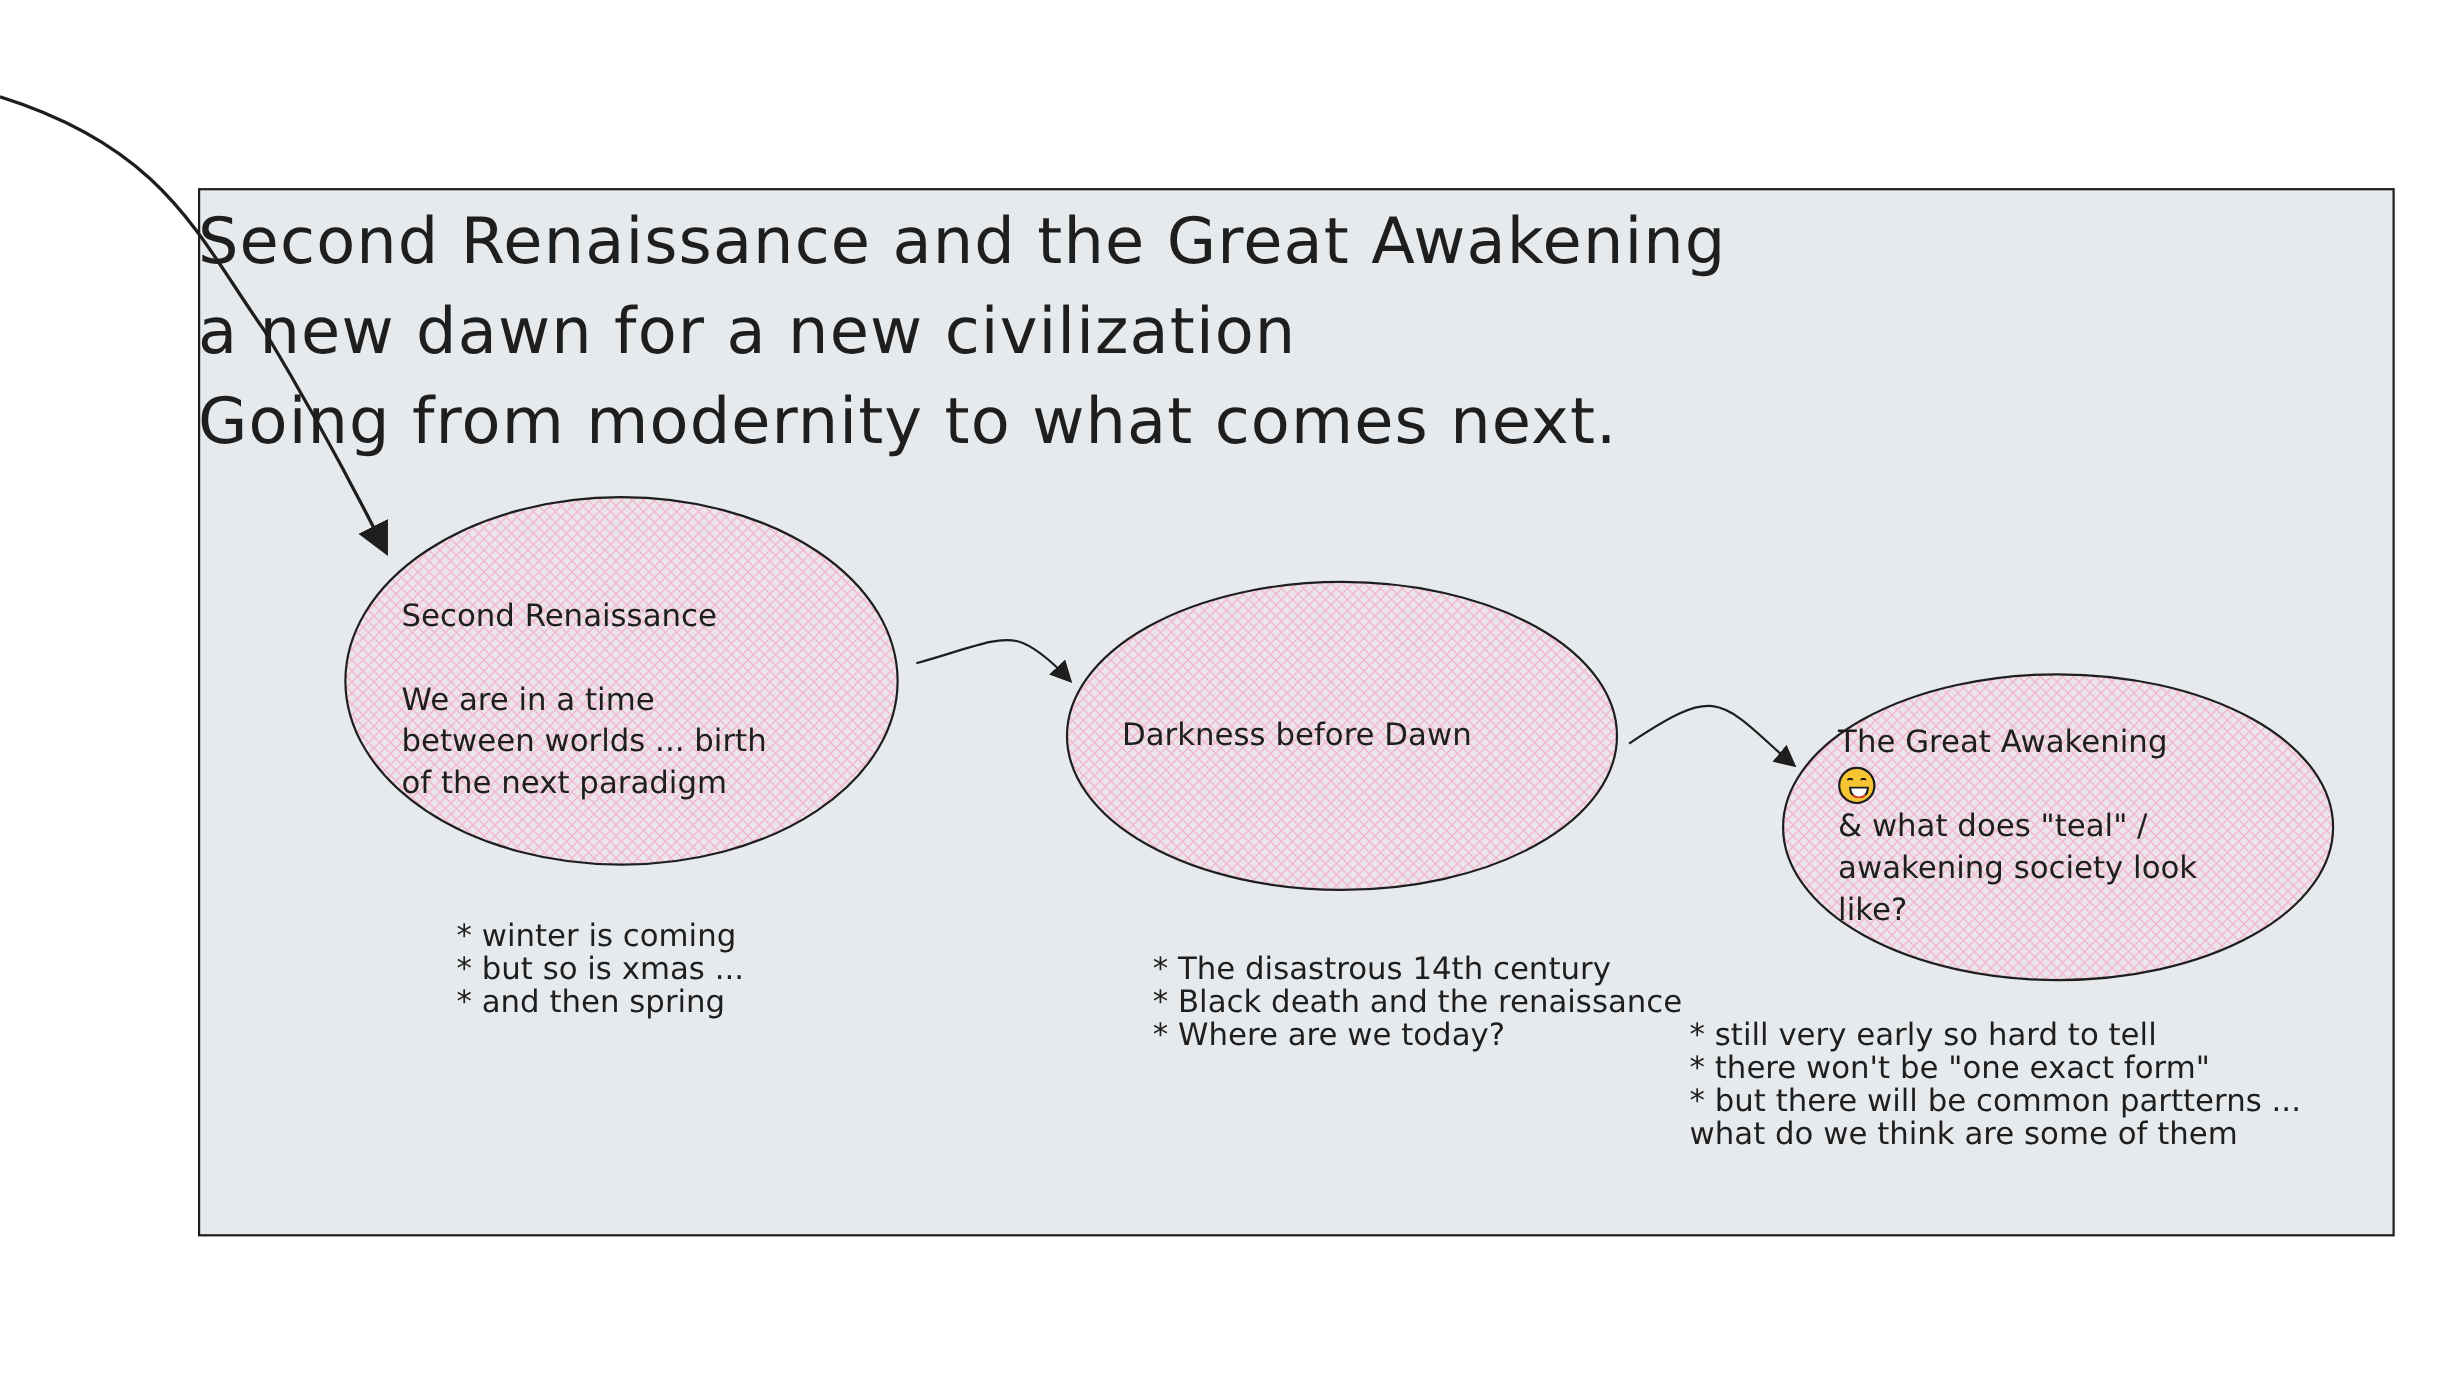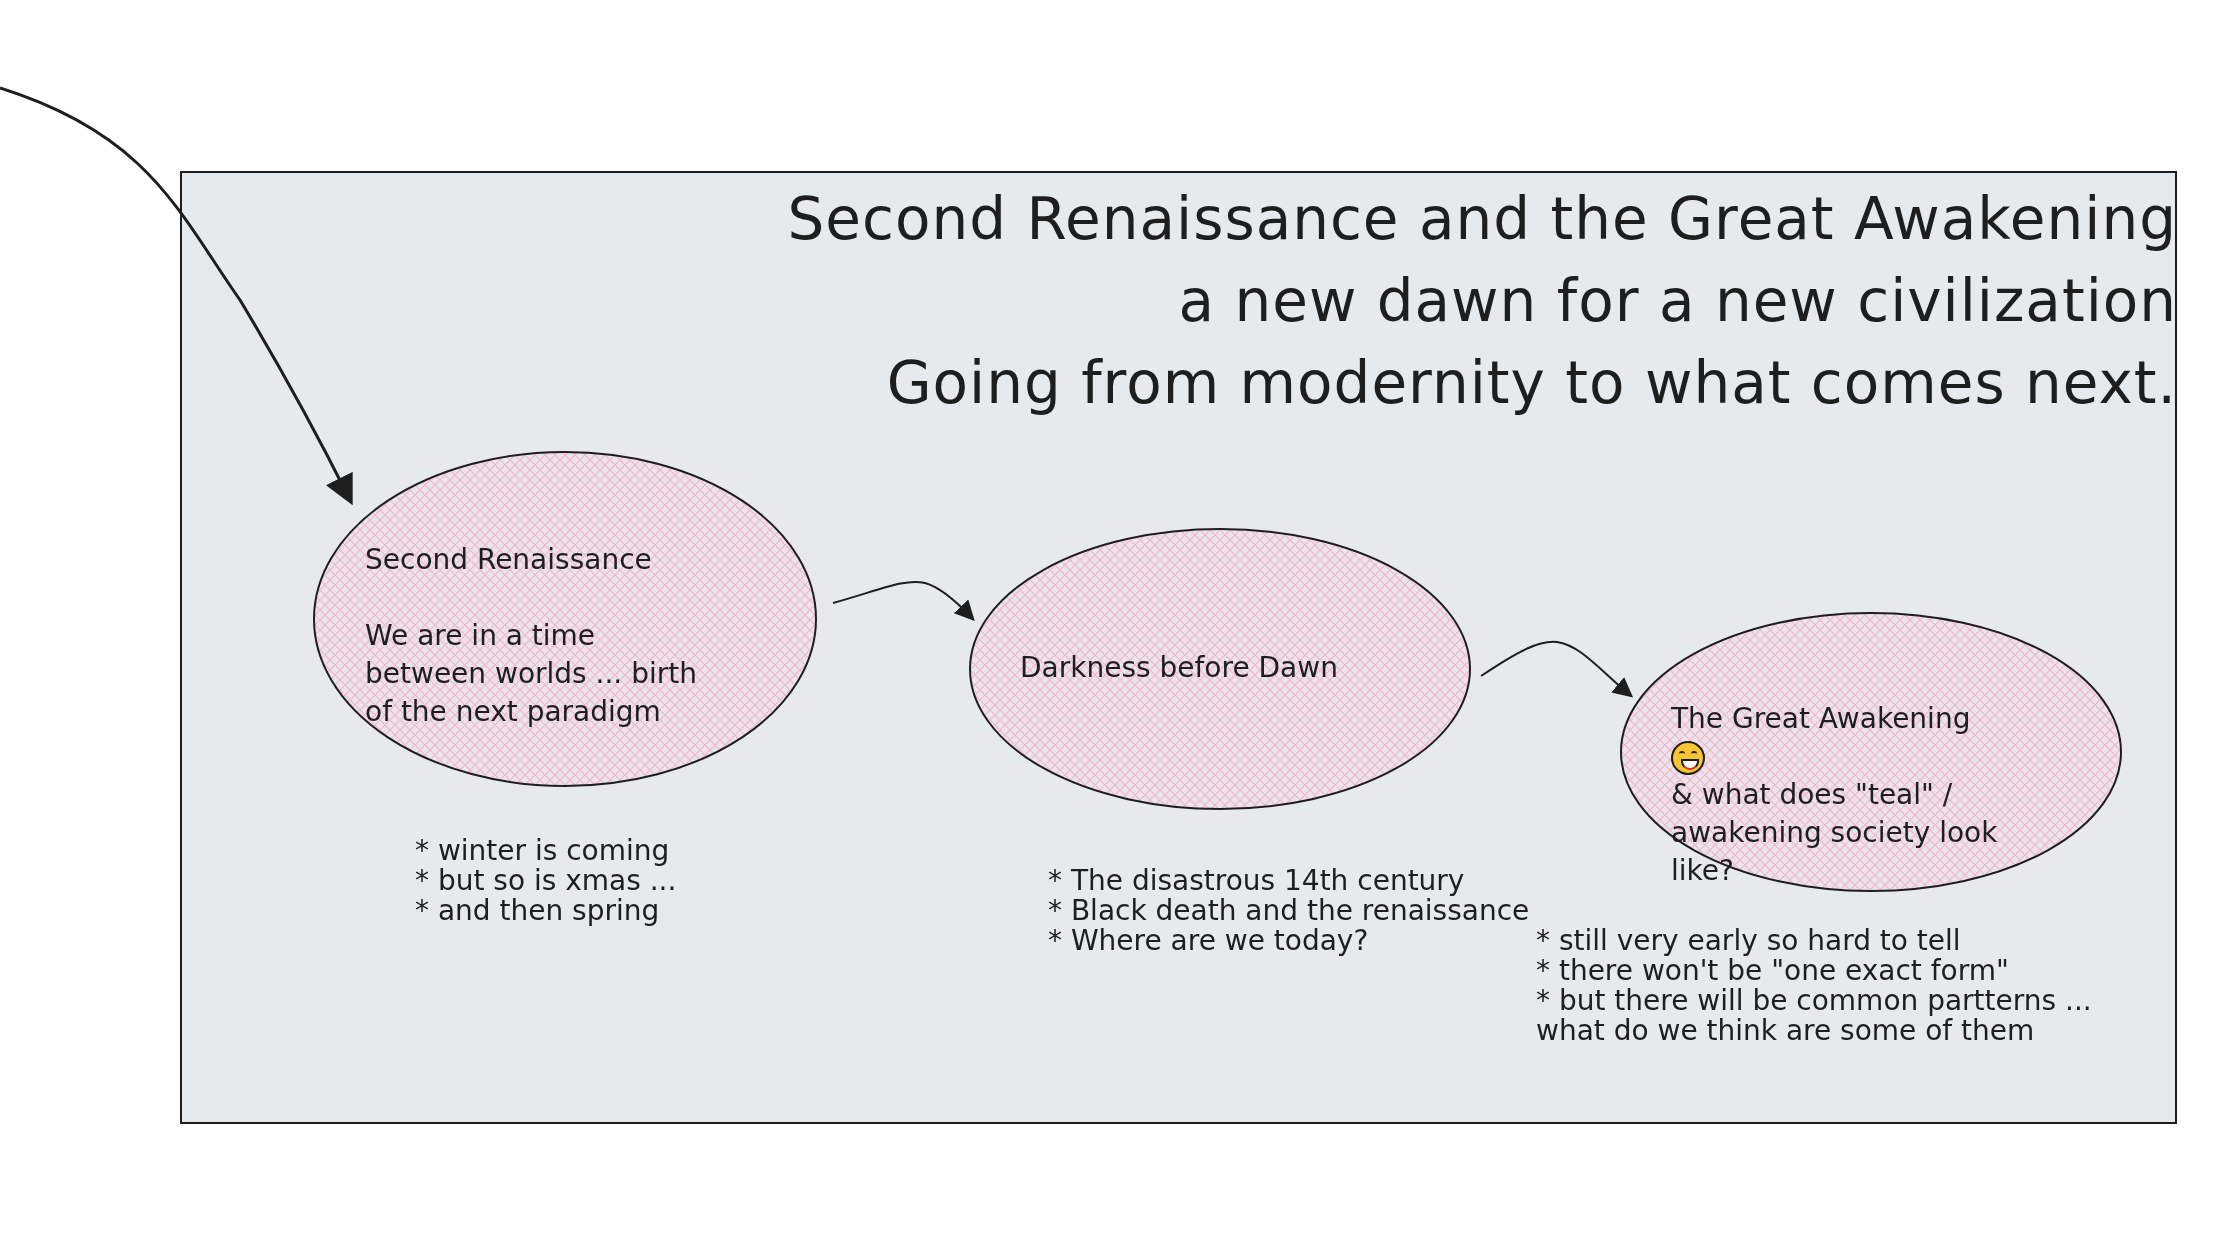--- a/index.html
+++ b/index.html
@@ -1,21 +1,21 @@
 <!DOCTYPE html>
 <html><head>
 <meta charset="utf-8">
 <style>
   html, body { margin:0; padding:0; }
   body { width:2240px; height:1260px; position:relative; background:#ffffff; overflow:hidden;
          font-family: "DejaVu Sans", sans-serif; color:#1e1e1e; }
   .frame { position:absolute; left:180px; top:171px; width:1997px; height:953px;
            background:#e7eaed; border:2px solid #1e1e1e; box-sizing:border-box; }
   svg.overlay { position:absolute; left:0; top:0; width:2240px; height:1260px; pointer-events:none; }
-  .title { position:absolute; left:180px; width:1997px; top:178px; text-align:right;
+  .title { position:absolute; left:180px; width:1997px; top:178px; text-align:left;
            font-size:58px; line-height:82px; font-weight:normal; letter-spacing:1px; }
   .title div { white-space:nowrap; }
   .node-text { position:absolute; text-align:left; font-size:28px; line-height:38px; white-space:nowrap; }
   .notes { position:absolute; text-align:left; font-size:28px; line-height:30px; white-space:nowrap; }
   .emoji { display:inline-block; width:34px; height:34px; border-radius:50%; background:#f7c531;
            border:2px solid #1e1e1e; box-sizing:border-box; position:relative; vertical-align:middle; }
   .emoji::before { content:""; position:absolute; left:6px; top:8px; width:6px; height:4px;
            border-top:2px solid #1e1e1e; border-radius:50% 50% 0 0; }
   .emoji::after { content:""; position:absolute; left:8px; top:16px; width:14px; height:7px;
            background:#fff; border:2px solid #1e1e1e; border-radius:0 0 10px 10px; border-bottom-color:#d9332a; }
@@ -68,21 +68,21 @@
 
 <div class="node-text" style="left:1020px; width:400px; top:649px;">
   <div>Darkness before Dawn</div>
 </div>
 <div class="notes" style="left:1048px; width:440px; top:866px;">
   <div>* The disastrous 14th century</div>
   <div>* Black death and the renaissance</div>
   <div>* Where are we today?</div>
 </div>
 
-<div class="node-text" style="left:1671px; width:400px; top:656px;margin-top:44px;">
+<div class="node-text" style="left:1671px; width:400px; top:656px;">
   <div>The Great Awakening</div>
   <div style="height:38px; line-height:38px;">
     <span class="emoji"><span class="eye-r"></span></span>
   </div>
   <div>&amp; what does "teal" /</div>
   <div>awakening society look</div>
   <div>like?</div>
 </div>
 <div class="notes" style="left:1536px; width:600px; top:926px;">
   <div>* still very early so hard to tell</div>

